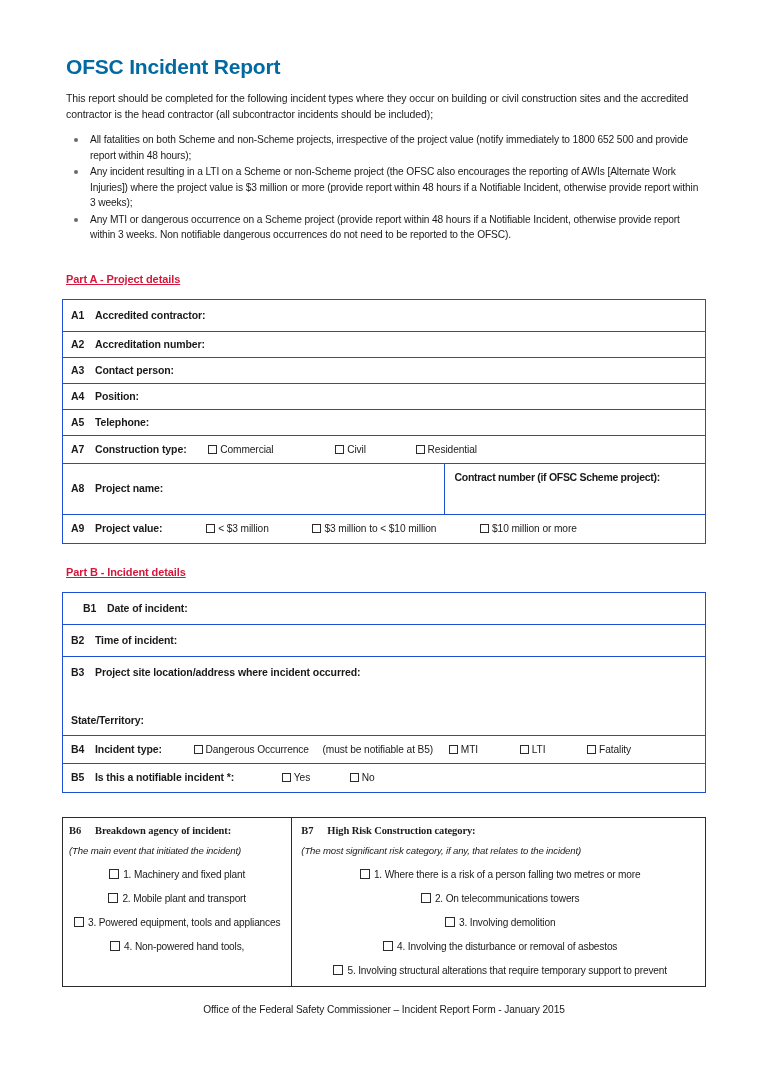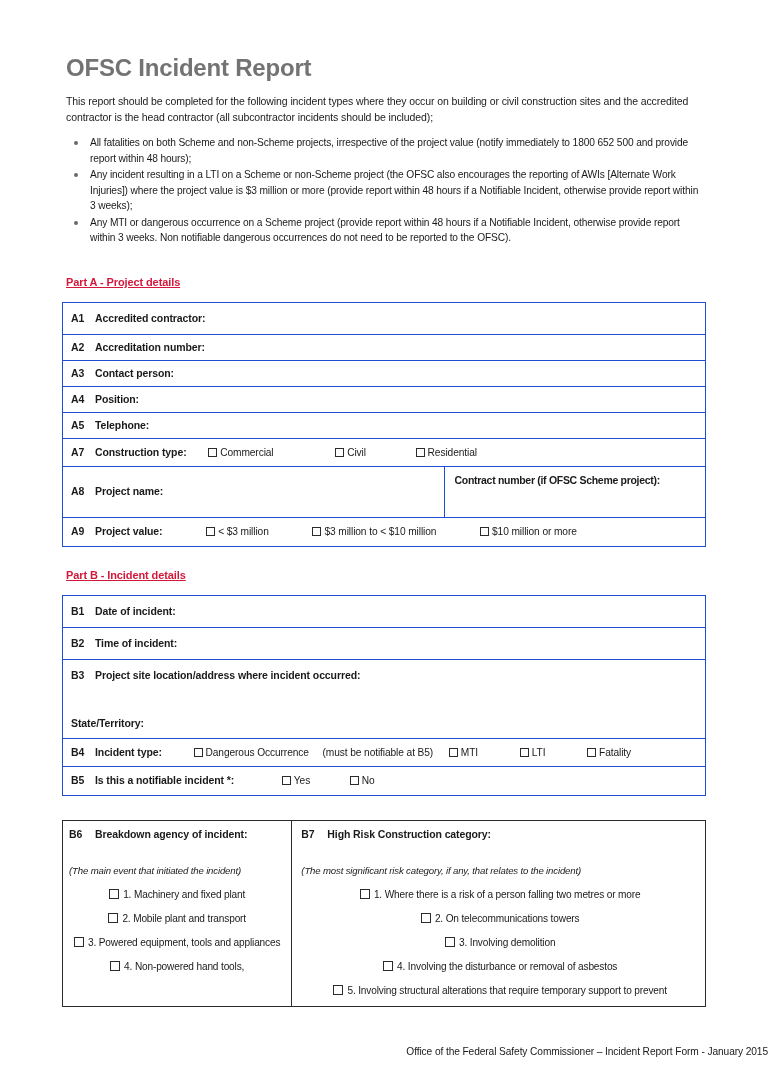--- a/index.html
+++ b/index.html
@@ -24,23 +24,23 @@
   }
   .content {
     position: absolute;
     left: 62px;
     top: 55px;
     width: 644px;
   }
 
   
   .doc-title {
-    font-size: 24px;
+    font-size: 21px;
     font-weight: bold;
-    color: #737373;
+    color: #0369a1;
     letter-spacing: -0.2px;
     margin: 0 0 9px 4px;
     line-height: 1.1;
   }
 
   .intro {
     font-size: 10.5px;
     line-height: 16px;
     margin: 12px 0 4px 4px;
     width: 630px;
@@ -140,22 +140,23 @@
     border: 1px solid #2b2b2b;
     padding: 0;
     vertical-align: top;
   }
   .colbody {
     padding: 7px 6px 8px 6px;
   }
   .col-head {
     font-weight: bold;
     font-size: 10.5px;
-    margin-bottom: 25px;
-    letter-spacing: -0.1px;
+    margin-bottom: 9px;
+    letter-spacing: -0.1px;
+    font-family: Liberation Serif, serif;
   }
   .col-head .code { width: 26px; }
   .col-note {
     font-style: italic;
     font-size: 9.6px;
     margin-bottom: 11px;
     letter-spacing: -0.15px;
   }
   .checkline {
     font-size: 10.1px;
@@ -168,23 +169,23 @@
   .checkline .cb {
     width: 10px;
     height: 10px;
     margin-right: 4px;
     vertical-align: -1px;
   }
 
   .footer {
     position: absolute;
     left: 0;
-    top: 1046px;
+    top: 1004px;
     width: 768px;
-    text-align: right;
+    text-align: center;
     font-size: 10.2px;
     letter-spacing: -0.1px;
     color: #1a1a1a;
   }
   .gap-head { height: 14px; }
 </style>
 </head>
 <body>
 
 <div class="page">
@@ -304,21 +305,21 @@
     <div style="height:22px"></div>
 
     <div class="section-head">Part B - Incident details</div>
 
     <div class="gap-head"></div>
 
     <table class="form-table">
       <tbody>
           <tr>
         <td>
-          <div class="cell row-label" style="padding-top:8px;padding-bottom:9px;">
+          <div class="cell row-label" style="padding-top:8px;padding-bottom:9px;margin-left:12px;">
             <span class="code">B1</span><span>Date of incident:</span>
           </div>
         </td>
       </tr>
       <tr>
         <td>
           <div class="cell row-label" style="padding-top:8px;padding-bottom:9px;">
             <span class="code">B2</span><span>Time of incident:</span>
           </div>
         </td>

